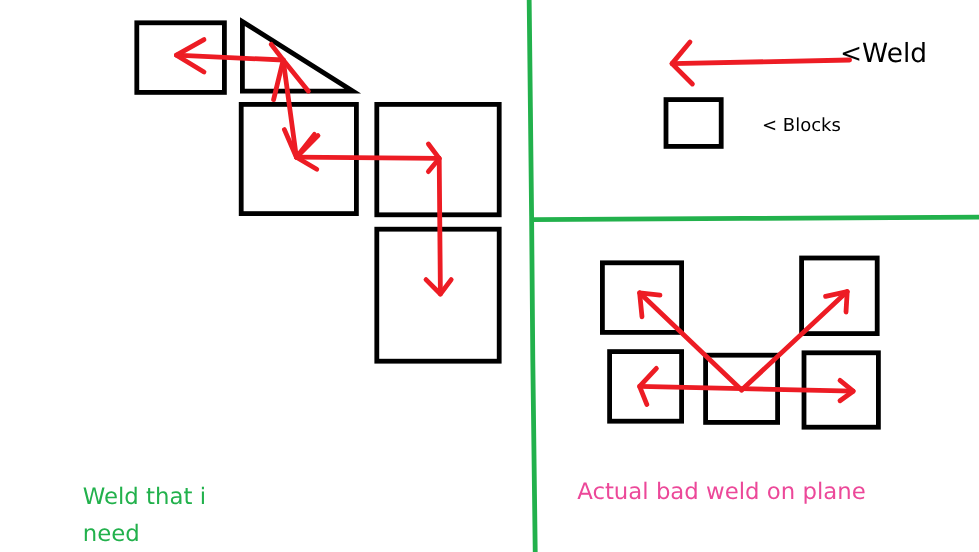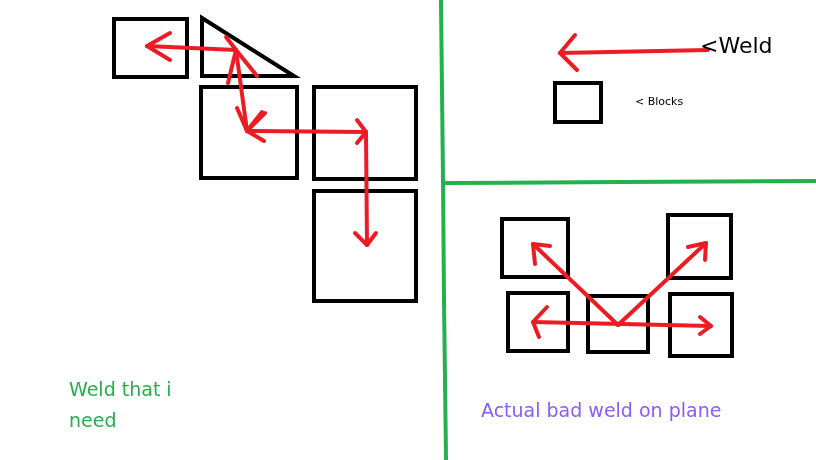--- a/index.html
+++ b/index.html
@@ -1,21 +1,21 @@
 <!DOCTYPE html>
 <html><head>
 <meta charset="utf-8">
 <style>
   html, body { margin: 0; padding: 0; background: #ffffff; }
   body { width: 816px; height: 460px; position: relative; overflow: hidden;
          font-family: "DejaVu Sans", sans-serif; }
   svg.canvas { position: absolute; left: 0; top: 0; }
   .lbl { position: absolute; white-space: nowrap; line-height: 1.15; }
   .weld-lbl { left: 700px; top: 33px; font-size: 22px; color: #000; }
-  .blocks-lbl { left: 635px; top: 96px; font-size: 11px; color: #000; }
+  .blocks-lbl { left: 635px; top: 96px; font-size: 15px; color: #000; }
   .need-lbl { left: 69px; top: 374px; font-size: 19px; width: 150px; white-space: normal; line-height: 31px; }
   .bad-lbl { left: 481px; top: 400px; font-size: 19px; }
 </style>
 </head>
 <body>
 
 <svg class="canvas" width="816" height="460" viewBox="0 0 816 460">
   <defs>
     <marker id="ah" markerWidth="10" markerHeight="10" refX="1" refY="5" orient="auto-start-reverse" markerUnits="userSpaceOnUse" viewBox="0 0 10 10">
       <path d="M9,0 L1,5 L9,10" fill="none" stroke="#ed1c24" stroke-width="2.2"></path>
@@ -71,14 +71,14 @@
     <path d="M618,325 L706,243"></path>
     <path d="M688,247 L706,243 L705,260"></path>
     <path d="M533,322 L711,326"></path>
     <path d="M547,307 L533,322 L539,337"></path>
     <path d="M700,317 L711,326 L700,334"></path>
   </g>
 </svg>
 
 <div class="lbl weld-lbl">&lt;Weld</div>
 <div class="lbl blocks-lbl">&lt; Blocks</div>
-<div class="lbl need-lbl" style="color:#22b14c;">Weld that i need</div>
-<div class="lbl bad-lbl" style="color:#8b5cf6;">Actual bad weld on plane</div>
+<div class="lbl need-lbl" style="color:#22b14c;margin-top:25px;">Weld that i need</div>
+<div class="lbl bad-lbl" style="color:#ec4899;">Actual bad weld on plane</div>
 
 </body></html>

